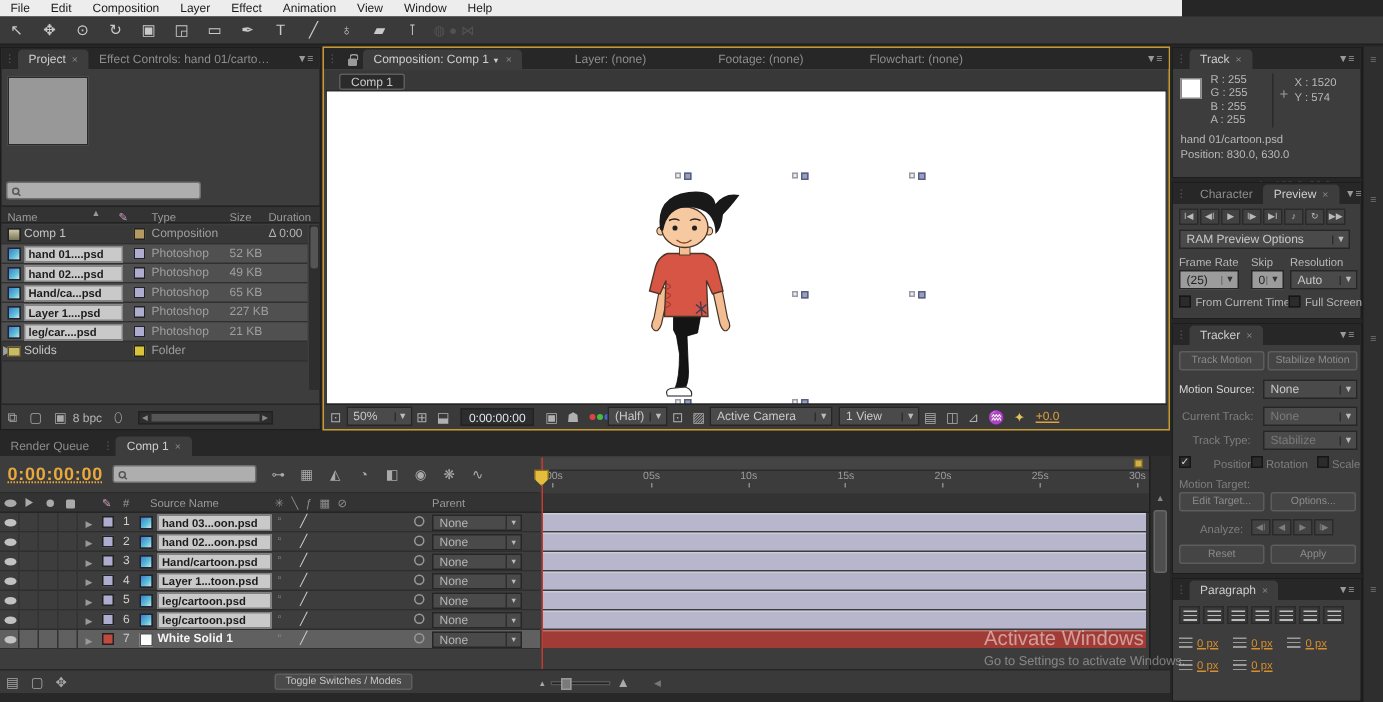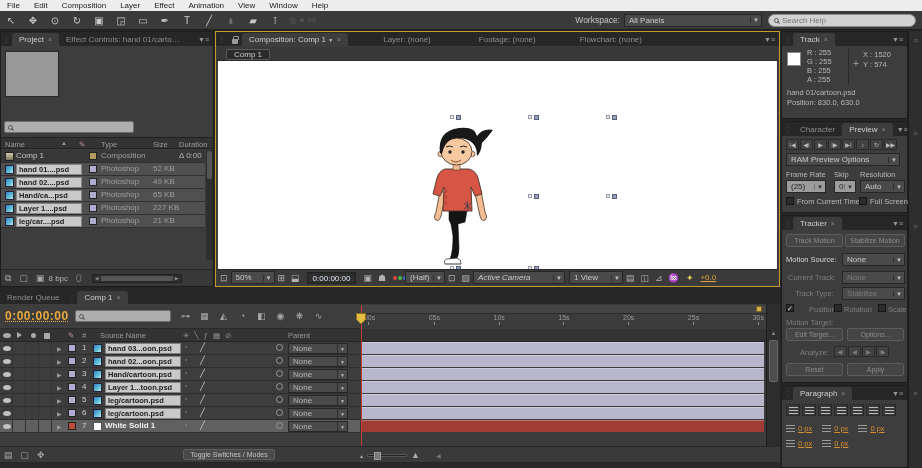--- a/index.html
+++ b/index.html
@@ -1,20 +1,20 @@
 <!DOCTYPE html>
 <html><head>
 <meta charset="utf-8">
 <style>
 *{box-sizing:border-box;margin:0;padding:0;}
 body{margin:0;background:#111;font-family:"Liberation Sans",sans-serif;}
 #app{position:relative;width:922px;height:468px;background:#262626;overflow:hidden;color:#b5b5b5;font-size:9px;}
 .abs{position:absolute;}
 
-#menubar{left:0;top:0;width:922px;height:11px;background:#ededed;color:#1a1a1a;display:flex;align-items:center;font-size:8px;text-align:right;}
+#menubar{left:0;top:0;width:788px;height:11px;background:#ededed;color:#1a1a1a;display:flex;align-items:center;font-size:8px;text-align:right;}
 #menubar span{padding:0 7px;cursor:default;}
 
 #toolbar{left:0;top:11px;width:922px;height:19px;background:#3a3a3a;border-bottom:1px solid #1f1f1f;display:flex;align-items:center;}
 .tool{width:20px;height:15px;margin:0 1px;color:#c9c9c9;font-size:10px;text-align:center;line-height:15px;}
 .ghost{color:#6a6a6a;opacity:.5;font-size:9px;margin:0 3px;}
 .ws-label{color:#c7c7c7;font-size:8.5px;margin-right:4px;}
 .dd{background:#4a4a4a;border:1px solid #262626;height:13px;display:flex;align-items:center;color:#c9c9c9;font-size:8px;}
 .dd .dtext{flex:1;padding:0 4px;overflow:hidden;white-space:nowrap;}
 .dd .darr{width:11px;border-left:1px solid #2e2e2e;text-align:center;color:#bbb;font-size:6px;}
 .helpsearch{background:#d2d2d2;border:1px solid #8a8a8a;border-radius:7px;height:13px;width:148px;display:flex;align-items:center;padding:0 5px;color:#555;}
@@ -157,31 +157,20 @@
         <span class="tool">◲</span>
         <span class="tool">▭</span>
         <span class="tool">✒</span>
         <span class="tool">T</span>
         <span class="tool">╱</span>
         <span class="tool">♁</span>
         <span class="tool">▰</span>
         <span class="tool">⊺</span>
       </div>
     <span class="ghost">◍ ● ⋈</span>
-    <div style="margin-left:auto;display:flex;align-items:center;">
-      <span class="ws-label">Workspace:</span>
-      <div class="dd" style="width:138px;">
-        <span class="dtext">All Panels</span>
-          <span class="darr">▼</span>
-      </div>
-      <div class="helpsearch" style="margin:0 6px;">
-        <span class="mag"></span>
-        <input placeholder="Search Help" style="">
-      </div>
-    </div>
   </div>
 
   <div class="panel" style="left:0;top:31px;width:214px;height:256px;">
     <div class="tabbar">
       <span class="grip">⋮</span>
       <span class="tab active"><span>Project</span><span class="x">×</span></span>
       <span class="tab" style="max-width:128px;overflow:hidden;text-overflow:ellipsis;">Effect Controls: hand 01/cartoon.psd</span>
       <span class="pmenu">▼≡</span>
     </div>
     <div class="abs" id="proj-thumb"></div>
@@ -252,20 +241,29 @@
         <div class="prow sel">
           <span class="pprefix" style="left:1px;"></span>
           <span class="picon psd"></span>
           <span class="pname boxed">leg/car....psd</span>
           <span class="pchip" style="background: rgb(174, 173, 208);"></span>
           <span class="ptype">Photoshop</span>
           <span class="psize">21 KB</span>
           <span class="pdur"></span>
         </div>
 
+        <div class="prow">
+          <span class="pprefix" style="left:1px;">▶</span>
+          <span class="picon folder"></span>
+          <span class="pname plain">Solids</span>
+          <span class="pchip" style="background: rgb(217, 195, 59);"></span>
+          <span class="ptype">Folder</span>
+          <span class="psize"></span>
+          <span class="pdur"></span>
+        </div>
       </div>
     <div class="abs" style="left:205px;top:118px;width:7px;height:110px;background:#2e2e2e;">
         <div style="width:5px;height:28px;background:#555;margin:1px;border-radius:2px;"></div>
       </div>
     <div class="abs" style="left:0;bottom:0;width:212px;height:17px;background:#383838;border-top:1px solid #262626;display:flex;align-items:center;">
       <span class="bicon">⧉</span>
       <span class="bicon">▢</span>
       <span class="bicon">▣</span>
       <span style="font-size:8px;color:#b5b5b5;">8 bpc</span>
       <span class="bicon" style="margin-left:8px;">⬯</span>
@@ -352,21 +350,21 @@
       <span class="st-tc">0:00:00:00</span>
       <span class="st-icon">▣</span>
       <span class="st-icon">☗</span>
       <span class="rgbdots"></span>
       <div class="dd" style="width:40px;">
           <span class="dtext">(Half)</span>
           <span class="darr">▼</span>
         </div>
       <span class="st-icon">⊡</span>
       <span class="st-icon">▨</span>
-      <div class="dd" style="width:92px;font-style:italic;">
+      <div class="dd" style="width:82px;">
           <span class="dtext">Active Camera</span>
           <span class="darr">▼</span>
         </div>
       <div class="dd" style="width:54px;margin-left:4px;">
           <span class="dtext">1 View</span>
           <span class="darr">▼</span>
         </div>
       <span class="st-icon">▤</span>
       <span class="st-icon">◫</span>
       <span class="st-icon">⊿</span>
@@ -770,14 +768,18 @@
       <span style="font-size:6px;">▴</span>
       <span class="track">
           <span class="knob"></span>
         </span>
       <span style="font-size:9px;">▲</span>
       <span style="margin-left:16px;font-size:6px;color:#777;">◀</span>
     </div>
   </div>
   <div class="abs" id="tl-strip"></div>
 
+  <div class="abs" id="watermark">
+    <div>Activate Windows</div>
+    <div>Go to Settings to activate Windows.</div>
+  </div>
 
 </div>
 
 </body></html>

